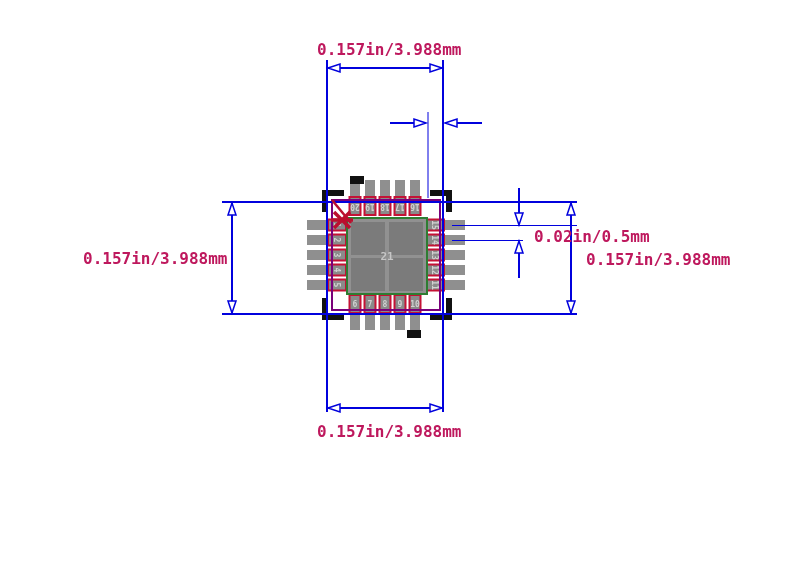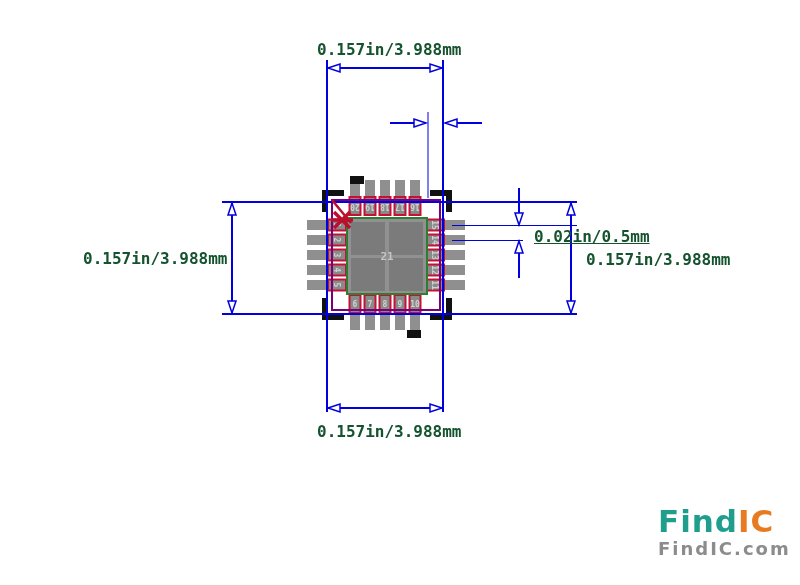--- a/index.html
+++ b/index.html
@@ -1,19 +1,19 @@
 <!DOCTYPE html>
 <html><head>
 <meta charset="utf-8">
 <style>
   html,body{margin:0;padding:0;background:#fff;}
   .canvas{position:relative;width:800px;height:585px;background:#ffffff;overflow:hidden;
           font-family:"DejaVu Sans Mono", monospace;}
   svg{position:absolute;left:0;top:0;}
-  .dim-label{position:absolute;color:#14532d;font:bold 16px "DejaVu Sans Mono", monospace;
+  .dim-label{position:absolute;color:#be185d;font:bold 16px "DejaVu Sans Mono", monospace;
              white-space:nowrap;letter-spacing:0px;}
   .pin-num{font:bold 8px "DejaVu Sans Mono", monospace;fill:#d2d2d2;text-anchor:middle;}
   .center-num{font:bold 11px "DejaVu Sans Mono", monospace;fill:#c6c6c6;text-anchor:middle;}
   .logo{position:absolute;left:658px;top:506px;font-family:"DejaVu Sans", sans-serif;line-height:1;}
   .logo .brand{font-weight:bold;font-size:31px;letter-spacing:1px;}
   .logo .brand .p1{color:#1f9e8e;}
   .logo .brand .p2{color:#e87b22;}
   .logo .domain{font-weight:bold;font-size:18px;color:#8c8c8c;letter-spacing:2px;margin-top:3px;}
 </style>
 </head>
@@ -152,22 +152,18 @@
     <g stroke="#bb0f2e">
       <line x1="332" y1="200" x2="351" y2="223" stroke-width="2.5"></line>
       <line x1="331" y1="220" x2="353" y2="220" stroke-width="3.5"></line>
       <line x1="334" y1="212" x2="350" y2="228" stroke-width="3.5"></line>
       <line x1="350" y1="212" x2="334" y2="228" stroke-width="3.5"></line>
     </g>
   </svg>
 
   <div class="dim-label" style="left:317px;top:40px;">0.157in/3.988mm</div>
   <div class="dim-label" style="left:83px;top:249px;">0.157in/3.988mm</div>
-  <div class="dim-label" style="left:534px;top:227px;text-decoration:underline;">0.02in/0.5mm</div>
+  <div class="dim-label" style="left:534px;top:227px;">0.02in/0.5mm</div>
   <div class="dim-label" style="left:586px;top:250px;">0.157in/3.988mm</div>
   <div class="dim-label" style="left:317px;top:422px;">0.157in/3.988mm</div>
 
-  <div class="logo">
-    <div class="brand"><span class="p1">Find</span><span class="p2">IC</span></div>
-    <div class="domain">FindIC.com</div>
-  </div>
 
 </div>
 
 </body></html>

